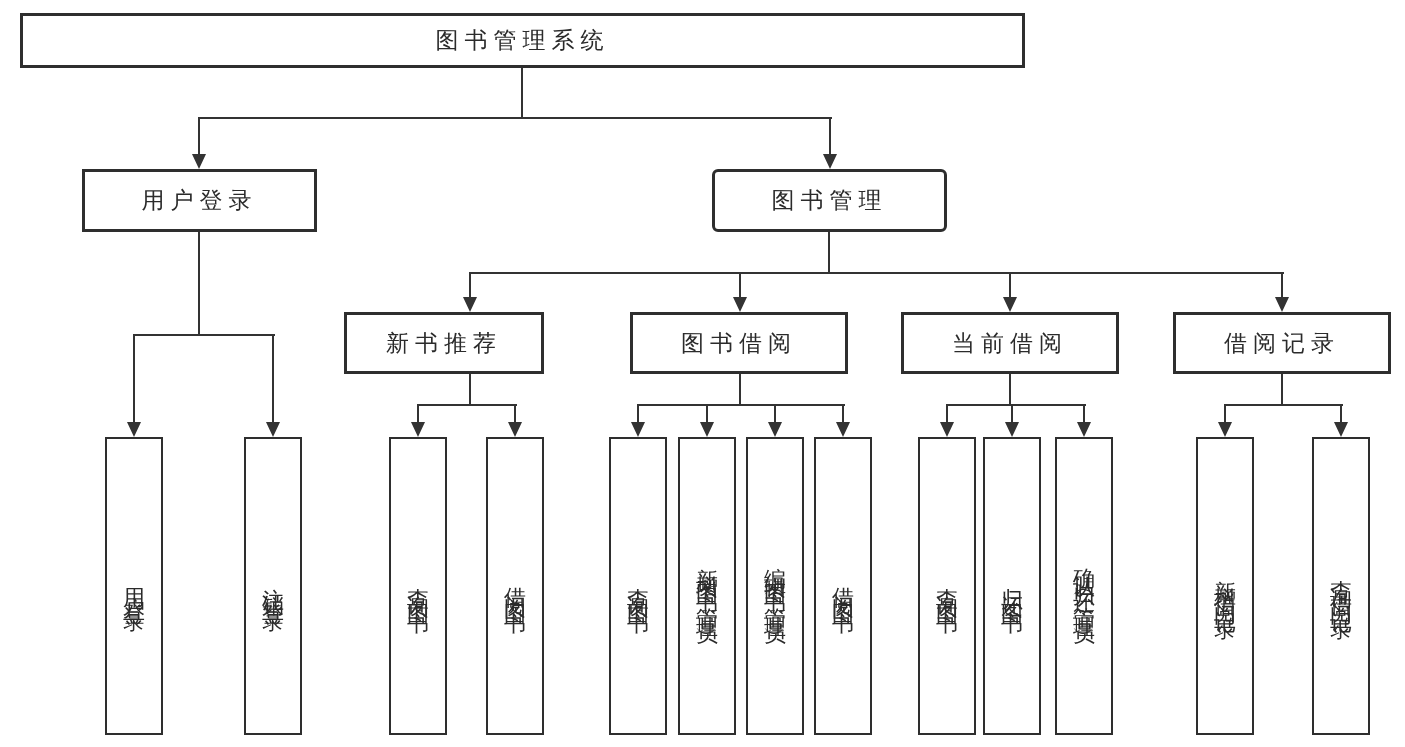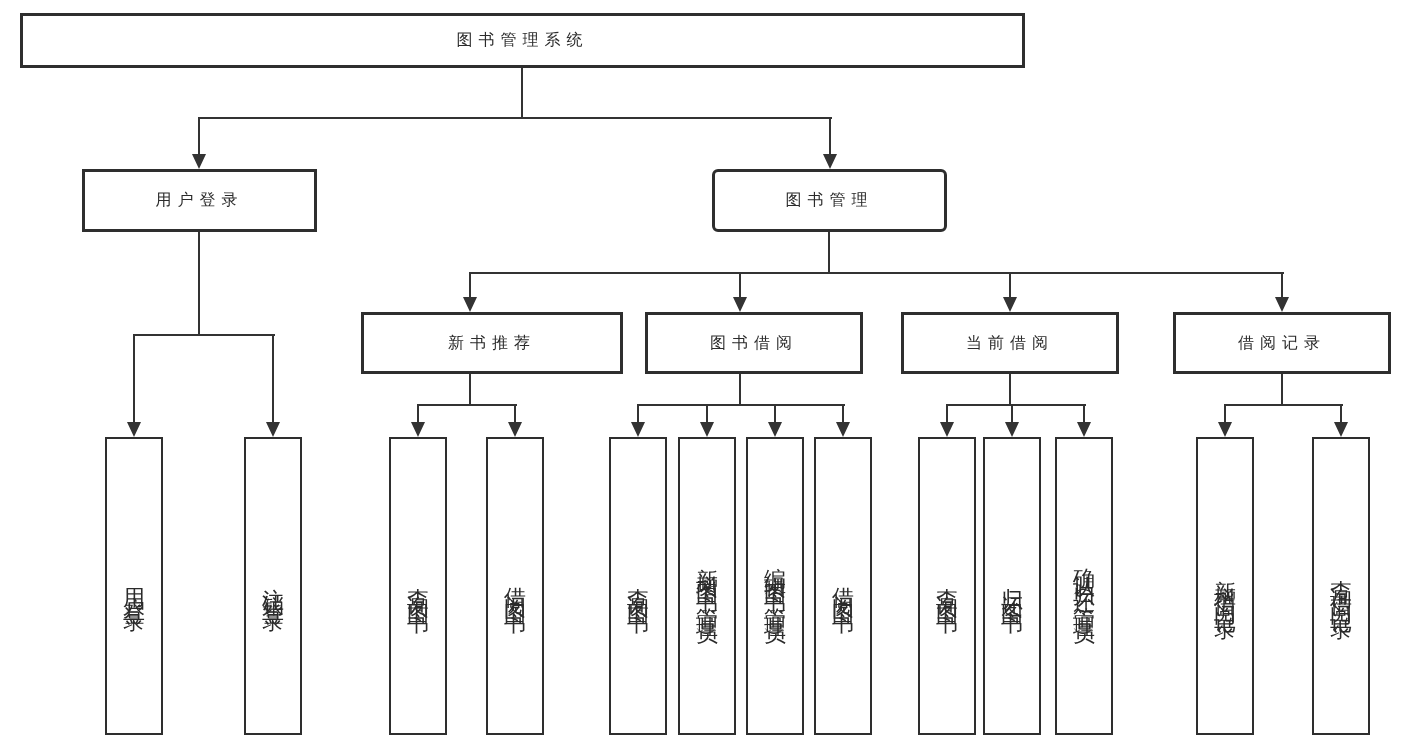--- a/index.html
+++ b/index.html
@@ -7,43 +7,43 @@
   }
   html,body{margin:0;padding:0;background:var(--bg);}
   .canvas{
     position:relative;width:1405px;height:747px;background:var(--bg);overflow:hidden;
     font-family:"Liberation Sans","DejaVu Sans",sans-serif;color:var(--text);
   }
   .node{
     position:absolute;box-sizing:border-box;background:#fff;border:3px solid var(--border);
     display:flex;align-items:center;justify-content:center;text-align:center;
   }
-  .h-node{font-size:16px;letter-spacing:6px;padding-left:0;}
+  .h-node{font-size:23px;letter-spacing:6px;padding-left:0;}
   .v-node{
     border-width:2px;writing-mode:vertical-rl;text-orientation:mixed;
     font-size:22px;letter-spacing:8px;line-height:1;
   }
   .hline{position:absolute;height:2px;background:var(--line);}
   .vline{position:absolute;width:2px;background:var(--line);}
   .ah{position:absolute;width:0;height:0;border-left:7px solid transparent;
       border-right:7px solid transparent;border-top:15px solid var(--line);}
   .watermark{position:absolute;right:8px;top:714px;font-size:19px;letter-spacing:1px;color:var(--watermark);}
 </style>
 </head>
 <body>
 
 <div class="canvas">
 
   <div class="node h-node" style="left:20px;top:13px;width:1005px;height:55px;">图书管理系统</div>
 
   <div class="node h-node" style="left:82px;top:169px;width:235px;height:63px;">用户登录</div>
   <div class="node h-node" style="left:712px;top:169px;width:235px;height:63px;border-radius:6px;">图书管理</div>
 
-  <div class="node h-node" style="left:361px;top:312px;width:262px;height:62px;">新书推荐</div>
-  <div class="node h-node" style="left:645px;top:312px;width:218px;height:62px;">图书借阅</div>
+  <div class="node h-node" style="left:344px;top:312px;width:200px;height:62px;">新书推荐</div>
+  <div class="node h-node" style="left:630px;top:312px;width:218px;height:62px;">图书借阅</div>
   <div class="node h-node" style="left:901px;top:312px;width:218px;height:62px;text-align:right;">当前借阅</div>
   <div class="node h-node" style="left:1173px;top:312px;width:218px;height:62px;">借阅记录</div>
 
   <div class="node v-node" style="left:105px;top:437px;width:58px;height:298px;">用户登录</div>
   <div class="node v-node" style="left:244px;top:437px;width:58px;height:298px;">注销登录</div>
 
   <div class="node v-node" style="left:389px;top:437px;width:58px;height:298px;">查询图书</div>
   <div class="node v-node" style="left:486px;top:437px;width:58px;height:298px;">借阅图书</div>
 
   <div class="node v-node" style="left:609px;top:437px;width:58px;height:298px;">查询图书</div>

